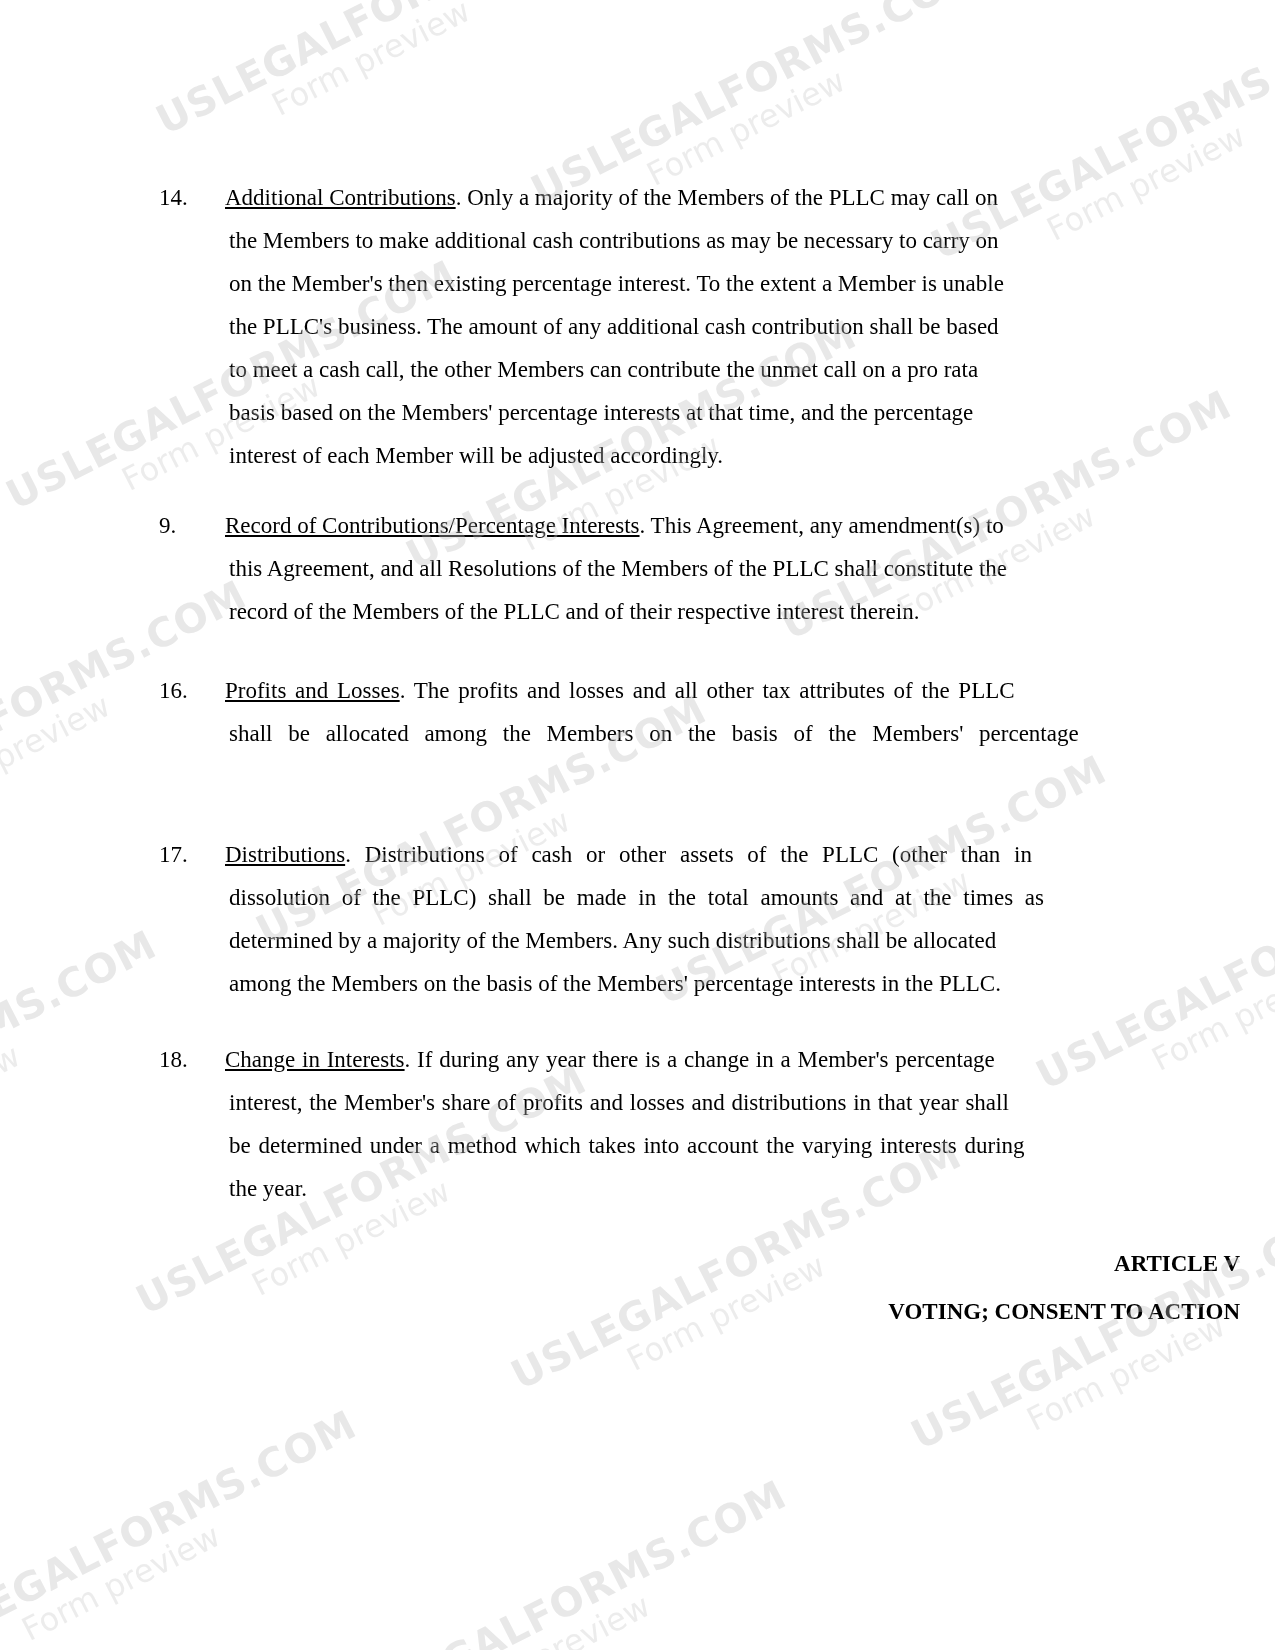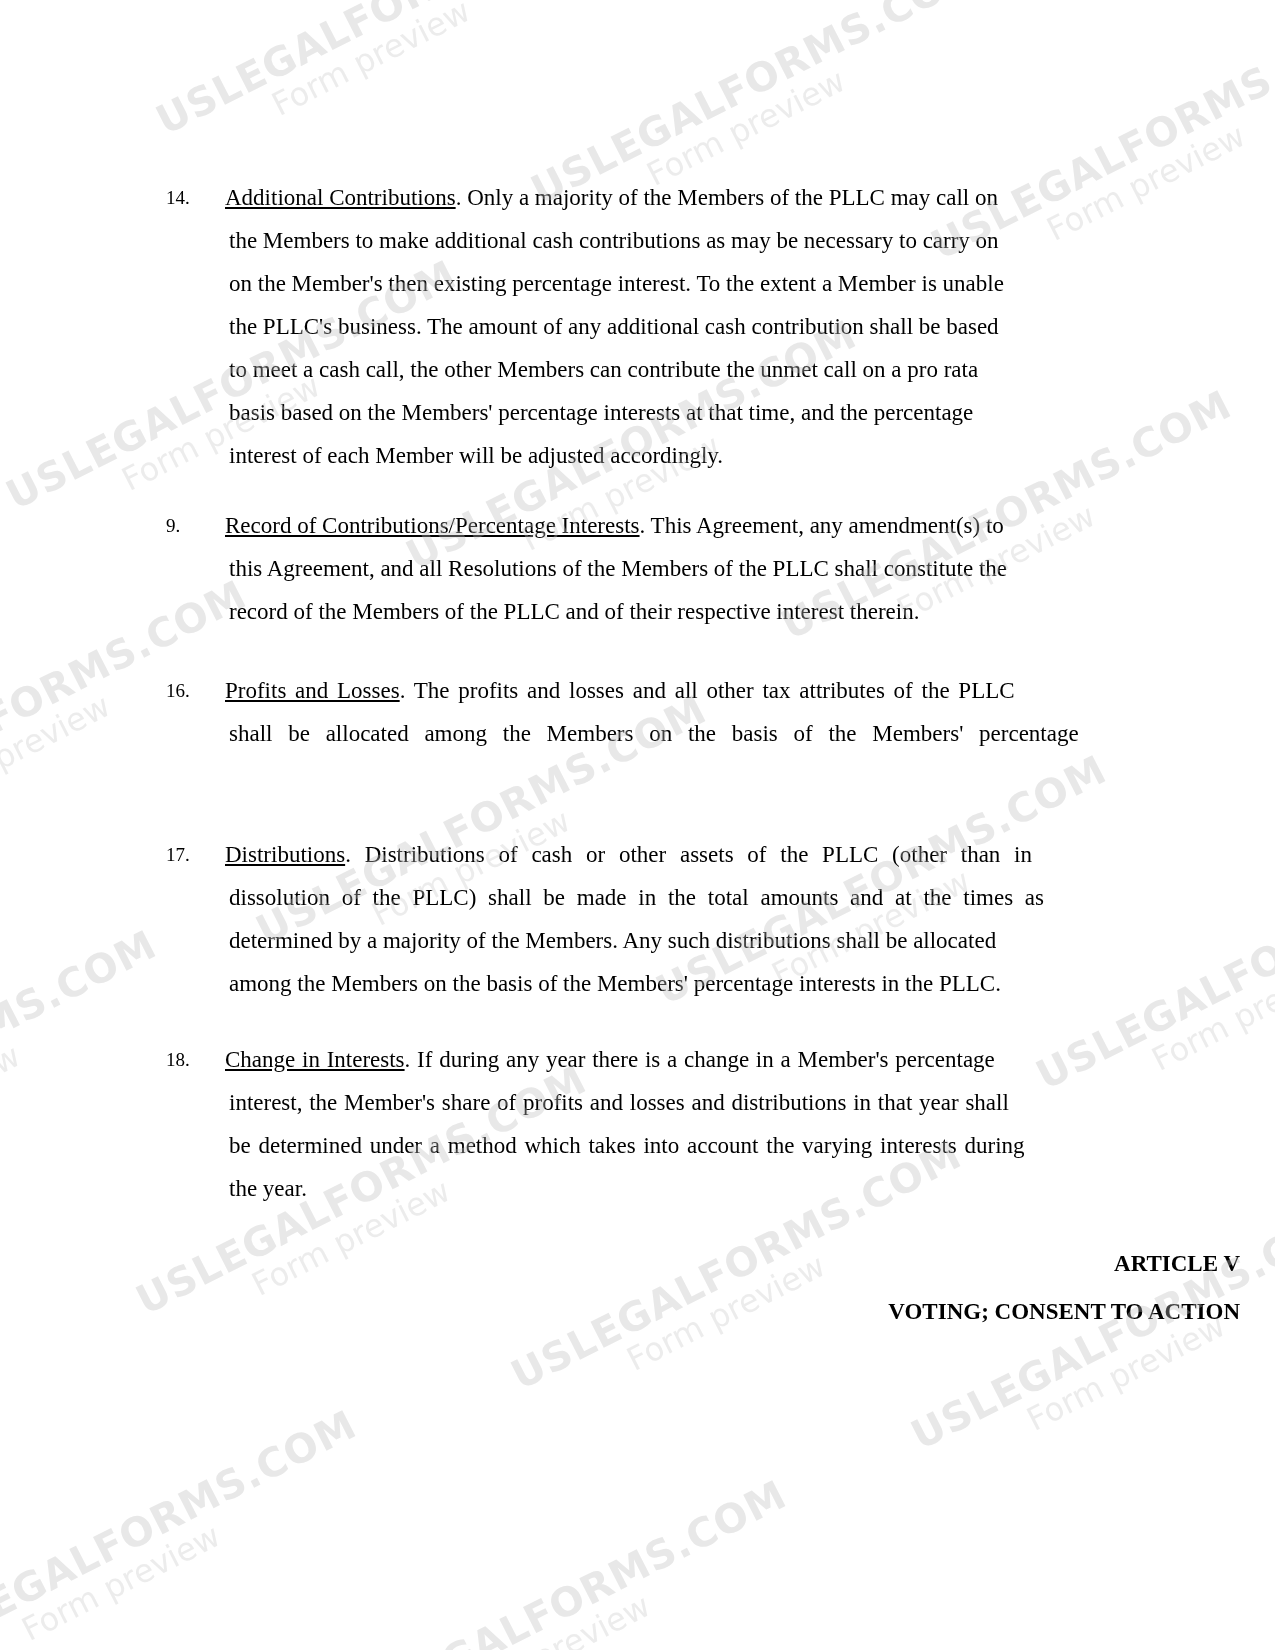--- a/index.html
+++ b/index.html
@@ -57,23 +57,23 @@
       width: 1275px;
       z-index: 1;
     }
     .clause {
       position: absolute;
       left: 150px;
       width: 935px;
     }
     .clause-num {
       position: absolute;
-      left: 16px;
+      left: 9px;
       top: 0;
-      font-size: 19px;
+      font-size: 23px;
       line-height: 43px;
     }
     .clause-body {
       margin-left: 79px;
       font-size: 23px;
       line-height: 43px;
     }
     .clause-line {
       display: block;
       white-space: nowrap;

